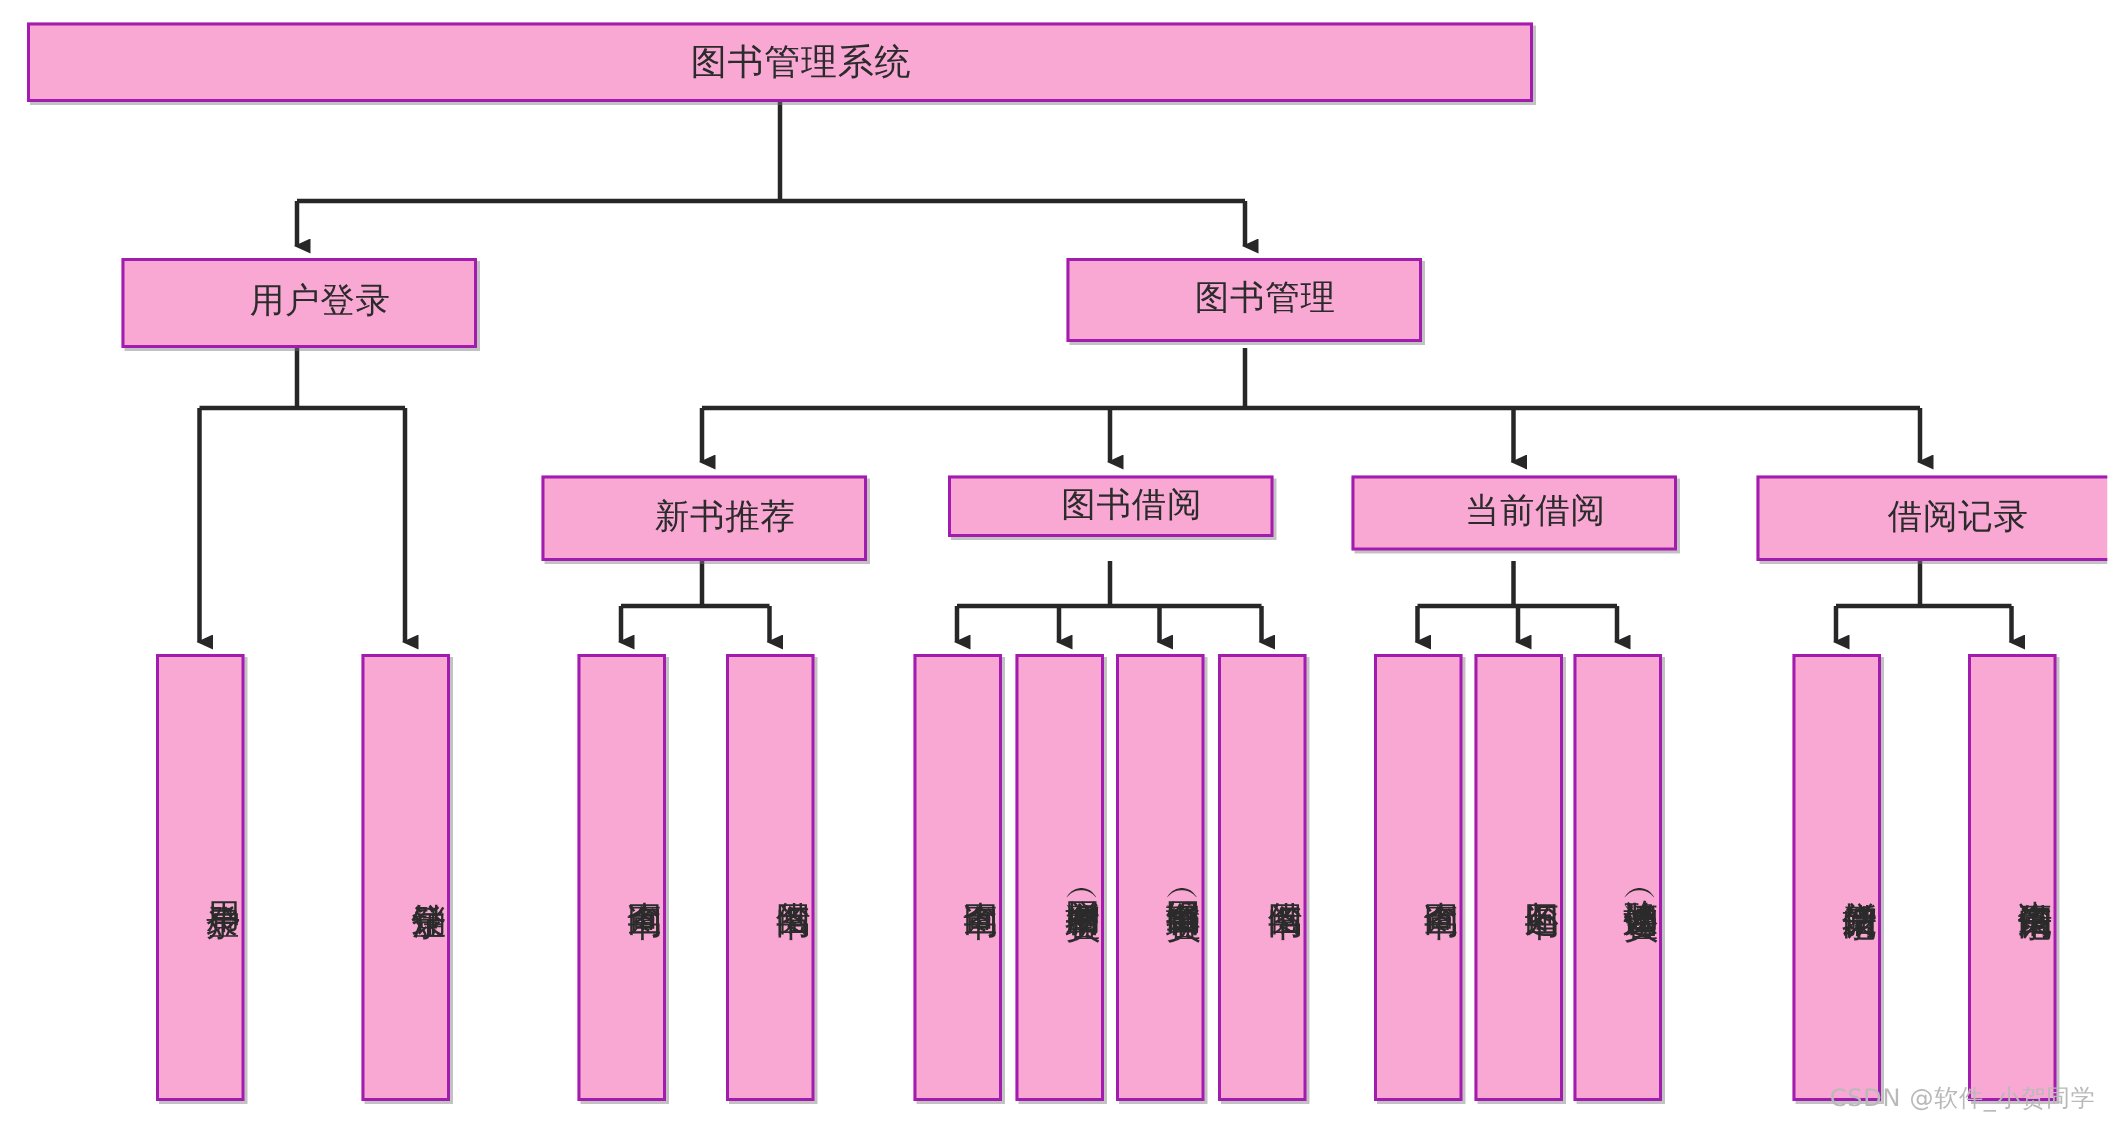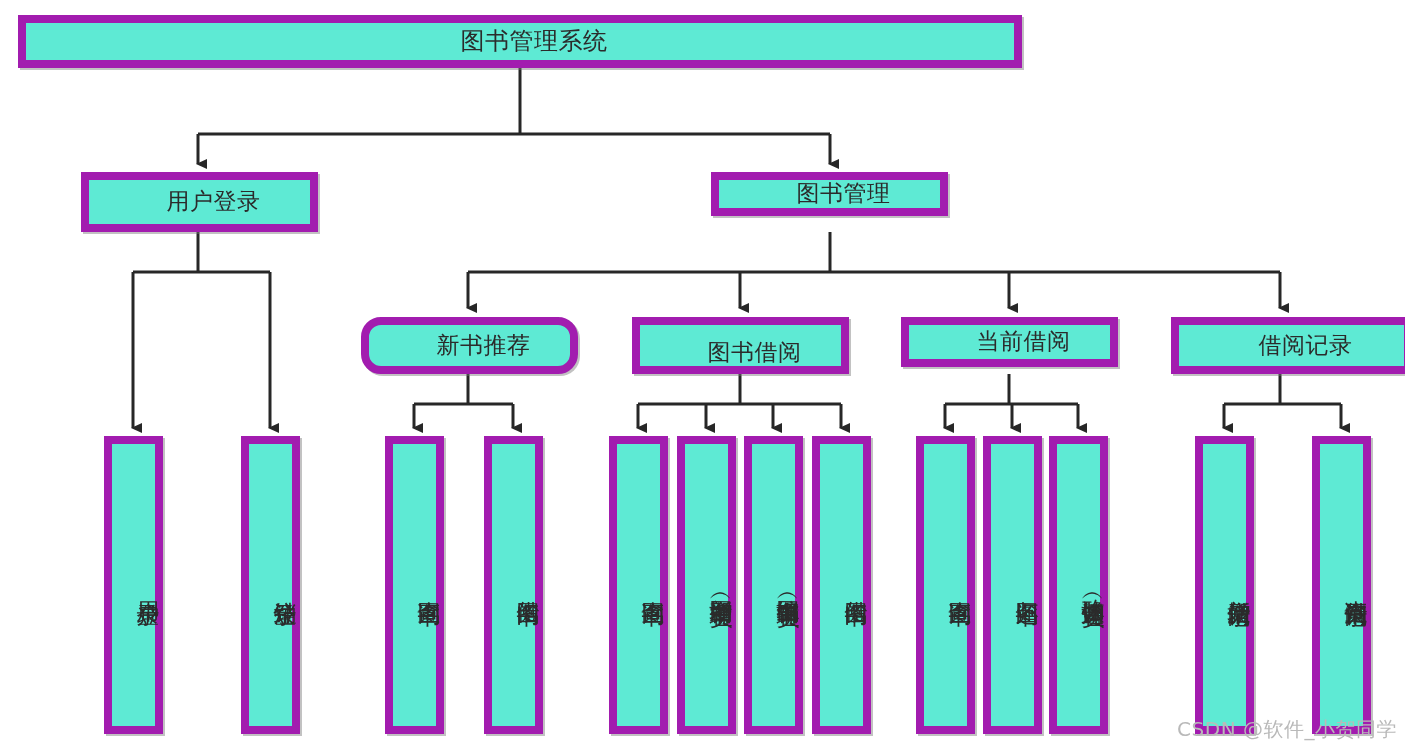--- a/index.html
+++ b/index.html
@@ -21,22 +21,22 @@
     position: absolute;
     left: 0;
     top: 0;
     width: 1405px;
     height: 747px;
     pointer-events: none;
   }
   .node {
     position: absolute;
     box-sizing: border-box;
-    border: 8px solid #a21caf;
-    background: #5eead4;
+    border: 2px solid #a21caf;
+    background: #f9a8d4;
     display: flex;
     align-items: center;
     justify-content: center;
     box-shadow: 2px 2px 0 rgba(120,120,120,0.45);
     padding-left: 28px;
   }
   .node .label {
     color: #2b2b2b;
     line-height: 1.18;
     letter-spacing: 0.5px;
@@ -60,21 +60,21 @@
     writing-mode: vertical-rl;
     text-orientation: upright;
     line-height: 1.12;
     letter-spacing: 1px;
     white-space: nowrap;
   }
   .watermark {
     position: absolute;
     right: 8px;
     bottom: 4px;
-    font-size: 20px;
+    font-size: 16px;
     color: #b9b9b9;
     letter-spacing: 0.5px;
     white-space: nowrap;
     font-family: "DejaVu Sans", "Liberation Sans", sans-serif;
     margin-top: 34px;
   }
 </style>
 </head>
 <body>
 
@@ -130,28 +130,28 @@
     </g>
   </svg>
 
   <div class="node horiz root" style="left:18px; top:15px; width:1004px; height:53px;">
     <span class="label">图书管理系统</span>
   </div>
 
   <div class="node horiz" style="left:81px; top:172px; width:237px; height:60px;">
     <span class="label">用户登录</span>
   </div>
-  <div class="node horiz" style="left:711px; top:172px; width:237px; height:44px;">
+  <div class="node horiz" style="left:711px; top:172px; width:237px; height:56px;">
     <span class="label">图书管理</span>
   </div>
 
-  <div class="node horiz" style="left:361px; top:317px; width:217px; height:57px;border-radius:20px;">
+  <div class="node horiz" style="left:361px; top:317px; width:217px; height:57px;">
     <span class="label">新书推荐</span>
   </div>
-  <div class="node horiz" style="left:632px; top:317px; width:217px; height:57px;align-items:flex-end;">
+  <div class="node horiz" style="left:632px; top:317px; width:217px; height:41px;">
     <span class="label">图书借阅</span>
   </div>
   <div class="node horiz" style="left:901px; top:317px; width:217px; height:50px;">
     <span class="label">当前借阅</span>
   </div>
   <div class="node horiz" style="left:1171px; top:317px; width:241px; height:57px;">
     <span class="label">借阅记录</span>
   </div>
 
   <div class="node vert" style="left:104px; top:436px; width:59px; height:298px;">

